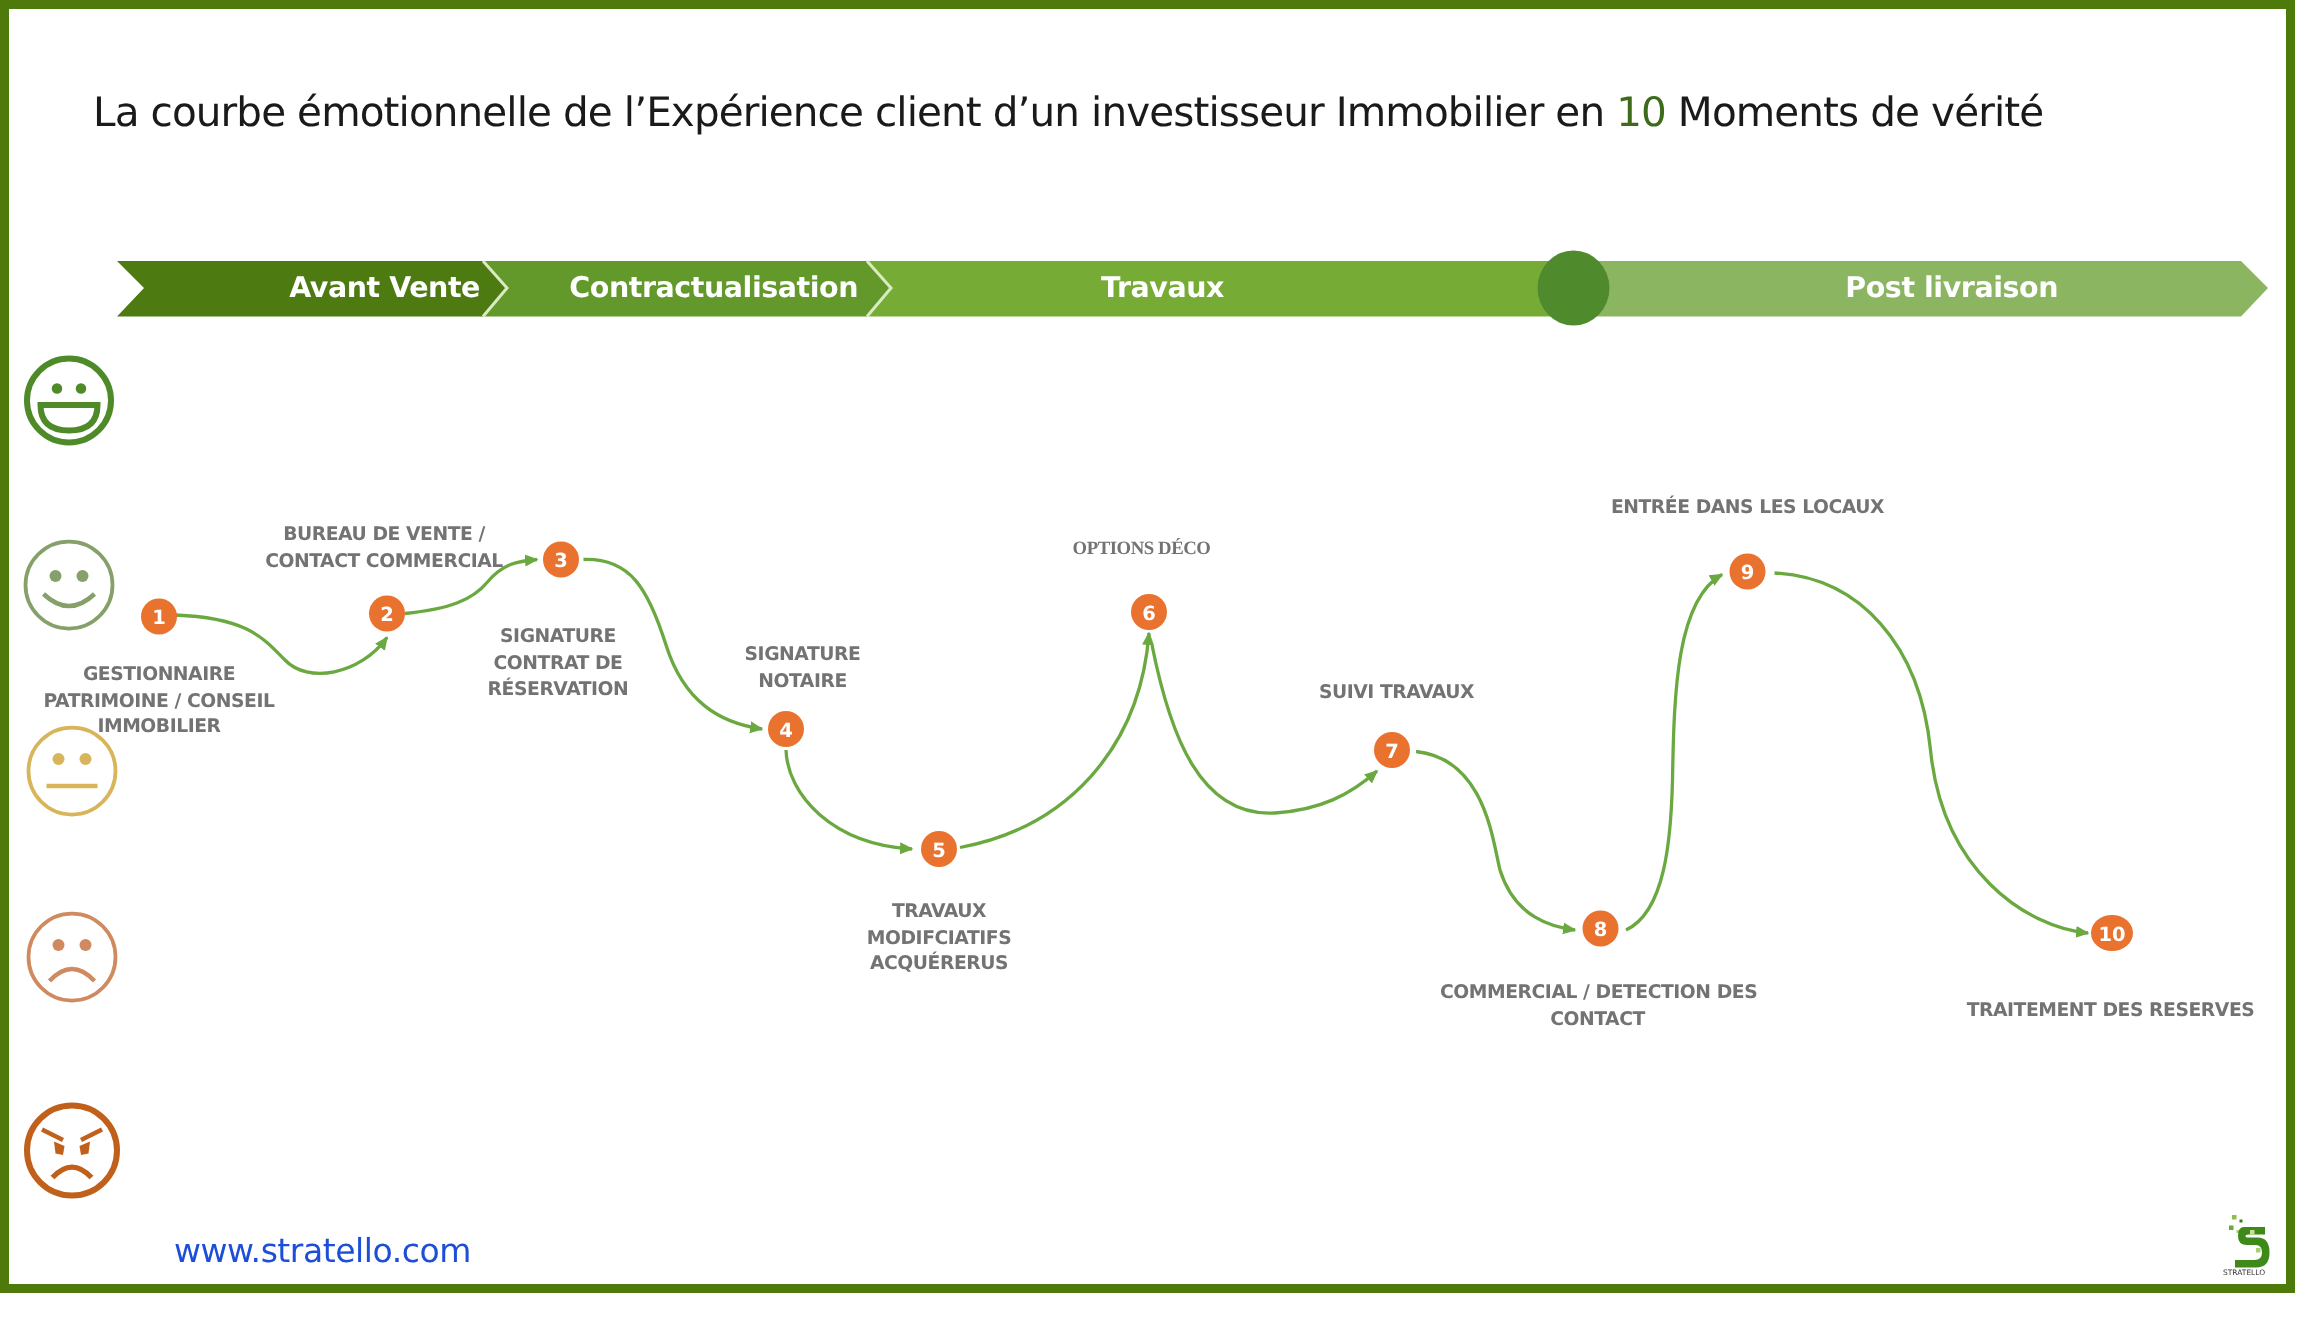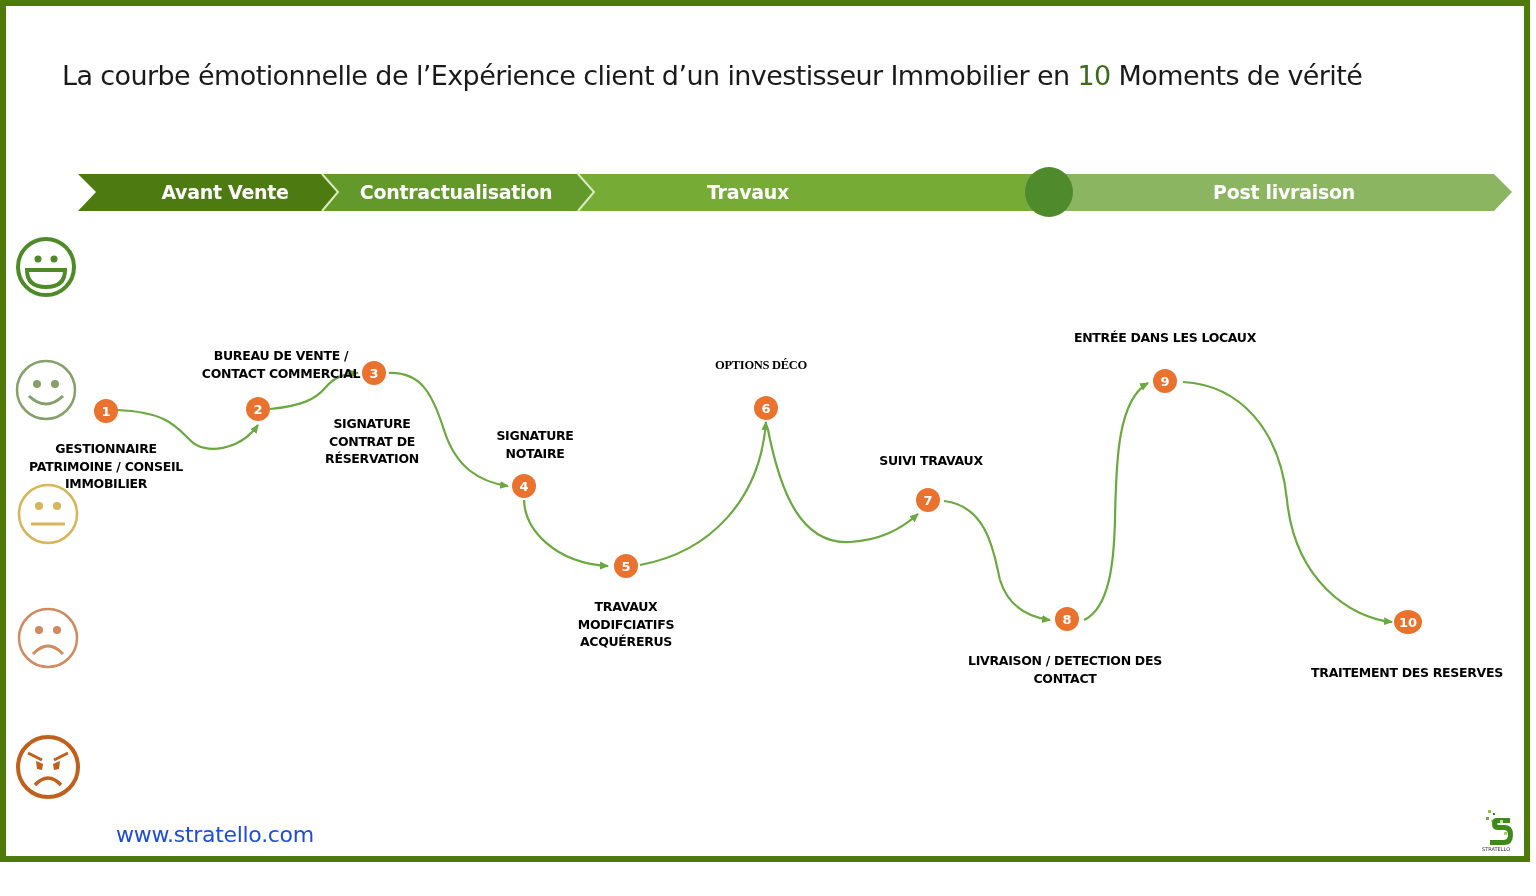--- a/index.html
+++ b/index.html
@@ -1,24 +1,24 @@
 <!DOCTYPE html>
 <html><head>
 <meta charset="utf-8">
 <style>
   html, body { margin:0; padding:0; background:#ffffff; }
   body { width:1536px; height:896px; position:relative; overflow:hidden; font-family:"DejaVu Sans", sans-serif; }
   .frame { position:absolute; left:0; top:0; width:1530px; height:862px; box-sizing:border-box; border:6px solid #4e7a0c; background:#ffffff; }
   .title { position:absolute; left:62px; top:60px; width:1450px; font-family:"DejaVu Sans", sans-serif; font-size:27px; color:#1a1a1a; white-space:nowrap; letter-spacing:-0.6px; }
   .title .accent { color:#3d6b1a; }
   .url { position:absolute; left:116px; top:822px; font-family:"DejaVu Sans", sans-serif; font-size:22px; color:#1d4ed8; letter-spacing:-0.3px; }
-  .phase-label { position:absolute; top:178px; height:28px; line-height:28px; font-family:"DejaVu Sans", sans-serif; font-weight:bold; font-size:19px; color:#ffffff; text-align:center; letter-spacing:-0.3px; }
+  .phase-label { position:absolute; top:178px; height:28px; line-height:28px; font-family:"DejaVu Sans", sans-serif; font-weight:bold; font-size:19px; color:#ffffff; text-align:right; letter-spacing:-0.3px; }
   .livraison-label { font-weight:normal; font-size:21px;margin-top:47px; }
   svg.diagram { position:absolute; left:0; top:0; }
-  .mlabel { position:absolute; font-family:"DejaVu Sans", sans-serif; font-weight:bold; font-size:12.5px; line-height:17.5px; color:#000000; text-align:center; white-space:nowrap; letter-spacing:-0.3px; }
+  .mlabel { position:absolute; font-family:"DejaVu Sans", sans-serif; font-weight:bold; font-size:12.5px; line-height:17.5px; color:#737373; text-align:center; white-space:nowrap; letter-spacing:-0.3px; }
   .node-num { font-family:"DejaVu Sans", sans-serif; font-weight:bold; font-size:13px; fill:#ffffff; }
   .logo { position:absolute; left:1484px; top:808px; width:32px; height:44px; }
   .logo-text { position:absolute; left:1482px; top:846px; font-family:"DejaVu Sans", sans-serif; font-size:5px; color:#333; }
 </style>
 </head>
 <body>
 
 <div class="frame"></div>
 
 <div class="title"><span>La courbe émotionnelle de l’Expérience client d’un investisseur Immobilier en </span><span class="accent">10</span><span> Moments de vérité</span></div>
@@ -133,21 +133,21 @@
 <div class="phase-label" style="left:340px; width:232px;">Contractualisation</div>
 <div class="phase-label" style="left:680px; width:136px;">Travaux</div>
 <div class="phase-label livraison-label" style="left:990px; width:128px;">Livraison</div>
 <div class="phase-label" style="left:1196px; width:176px;">Post livraison</div>
 
 <div class="mlabel" style="left:26px; top:440px; width:160px;">
   <div>GESTIONNAIRE</div>
     <div>PATRIMOINE / CONSEIL</div>
     <div>IMMOBILIER</div>
 </div>
-<div class="mlabel" style="left:172px; top:347px; width:168px;margin-left:25px;">
+<div class="mlabel" style="left:172px; top:347px; width:168px;">
   <div>BUREAU DE VENTE /</div>
     <div>CONTACT COMMERCIAL</div>
 </div>
 <div class="mlabel" style="left:312px; top:415px; width:120px;">
   <div>SIGNATURE</div>
     <div>CONTRAT DE</div>
     <div>RÉSERVATION</div>
 </div>
 <div class="mlabel" style="left:480px; top:427px; width:110px;">
   <div>SIGNATURE</div>
@@ -158,21 +158,21 @@
     <div>MODIFCIATIFS</div>
     <div>ACQUÉRERUS</div>
 </div>
 <div class="mlabel" style="left:700px; top:357px; width:122px;font-family:Liberation Serif, serif;">
   <div>OPTIONS DÉCO</div>
 </div>
 <div class="mlabel" style="left:866px; top:452px; width:130px;">
   <div>SUIVI TRAVAUX</div>
 </div>
 <div class="mlabel" style="left:960px; top:652px; width:210px;">
-  <div>LIVRAISON / DETECTION DES</div>
+  <div>COMMERCIAL / DETECTION DES</div>
     <div>CONTACT</div>
 </div>
 <div class="mlabel" style="left:1066px; top:329px; width:198px;">
   <div>ENTRÉE DANS LES LOCAUX</div>
 </div>
 <div class="mlabel" style="left:1304px; top:664px; width:206px;">
   <div>TRAITEMENT DES RESERVES</div>
 </div>
 
 <div class="url">www.stratello.com</div>

